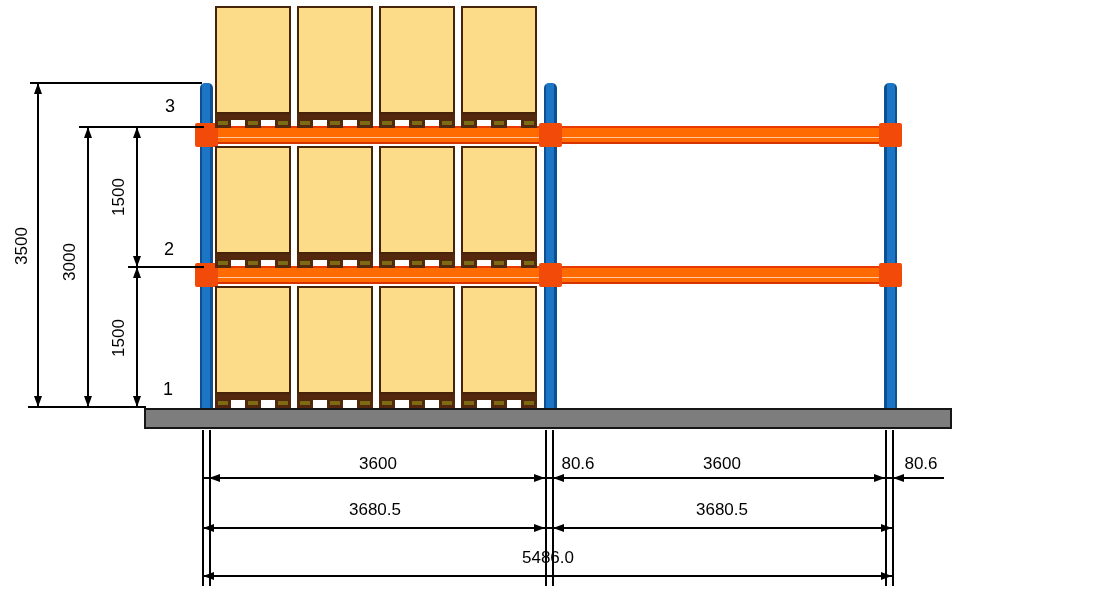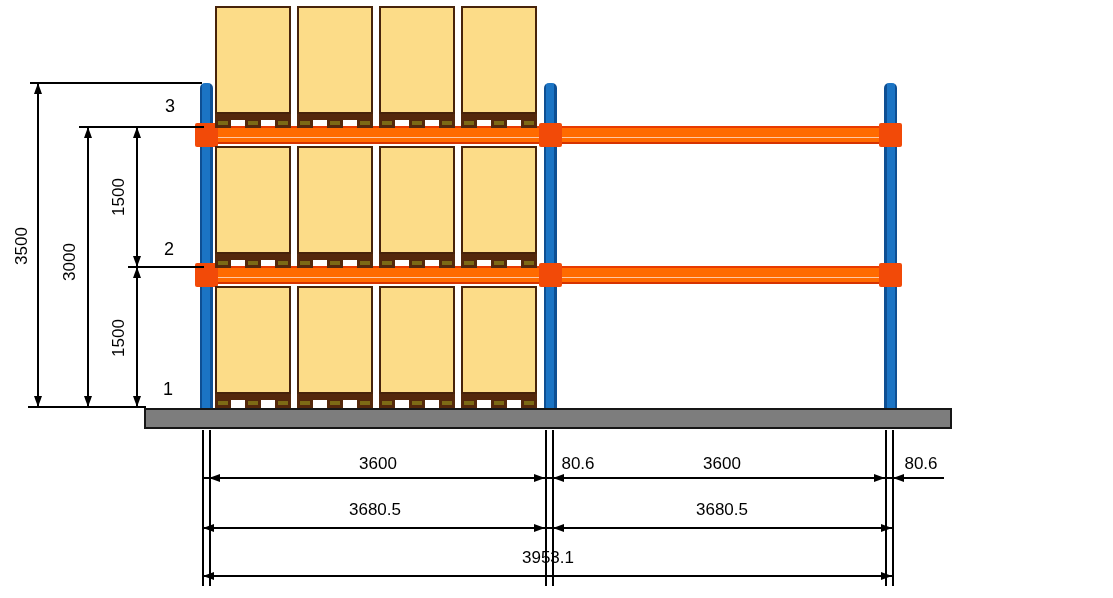--- a/index.html
+++ b/index.html
@@ -264,15 +264,15 @@
   <div class="a-left" style="left:203px;top:524px"></div>
   <div class="a-right" style="left:534px;top:524px"></div>
   <div class="a-left" style="left:553px;top:524px"></div>
   <div class="a-right" style="left:881px;top:524px"></div>
   <span class="lbl" style="left:375px;top:510px">3680.5</span>
   <span class="lbl" style="left:722px;top:510px">3680.5</span>
 
   <div class="hl" style="left:202px;top:575px;width:691px"></div>
   <div class="a-left" style="left:203px;top:572px"></div>
   <div class="a-right" style="left:881px;top:572px"></div>
-  <span class="lbl" style="left:548px;top:558px">3953.1</span>
+  <span class="lbl" style="left:548px;top:558px">5486.0</span>
 
 </div>
 
 </body></html>

